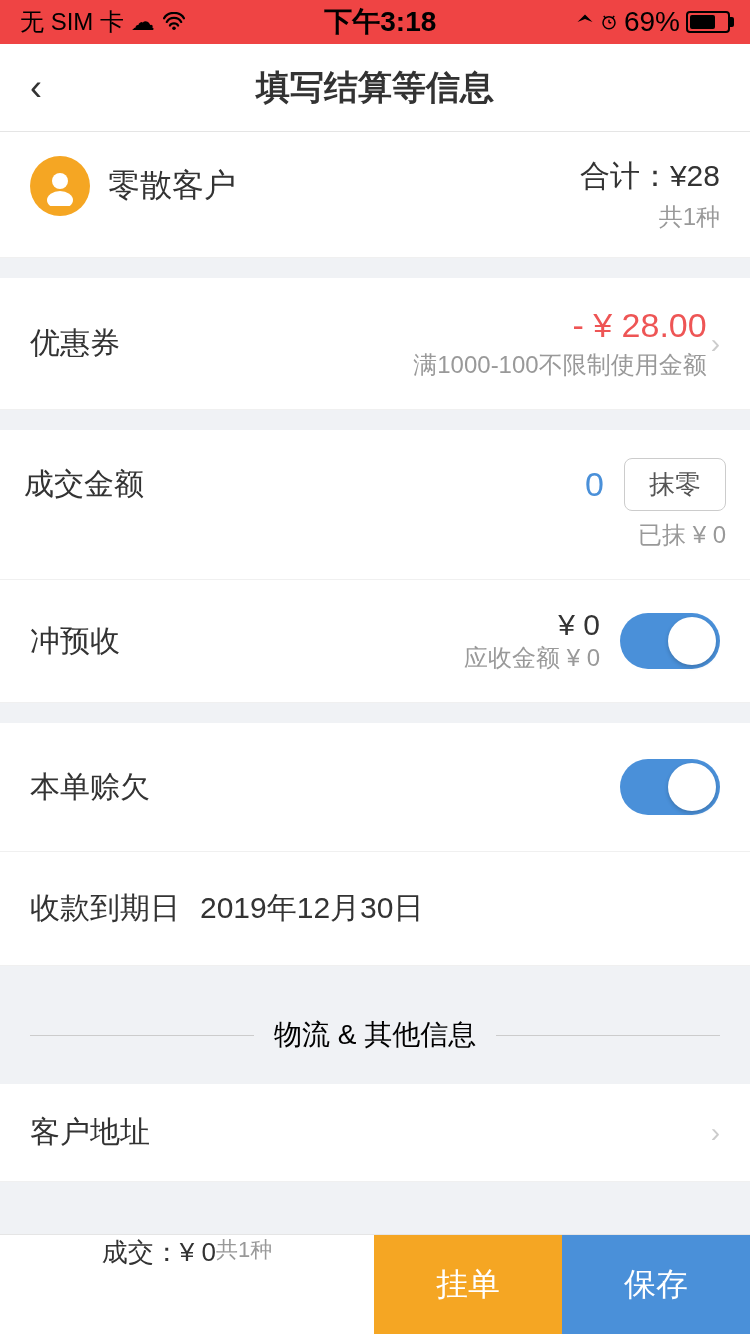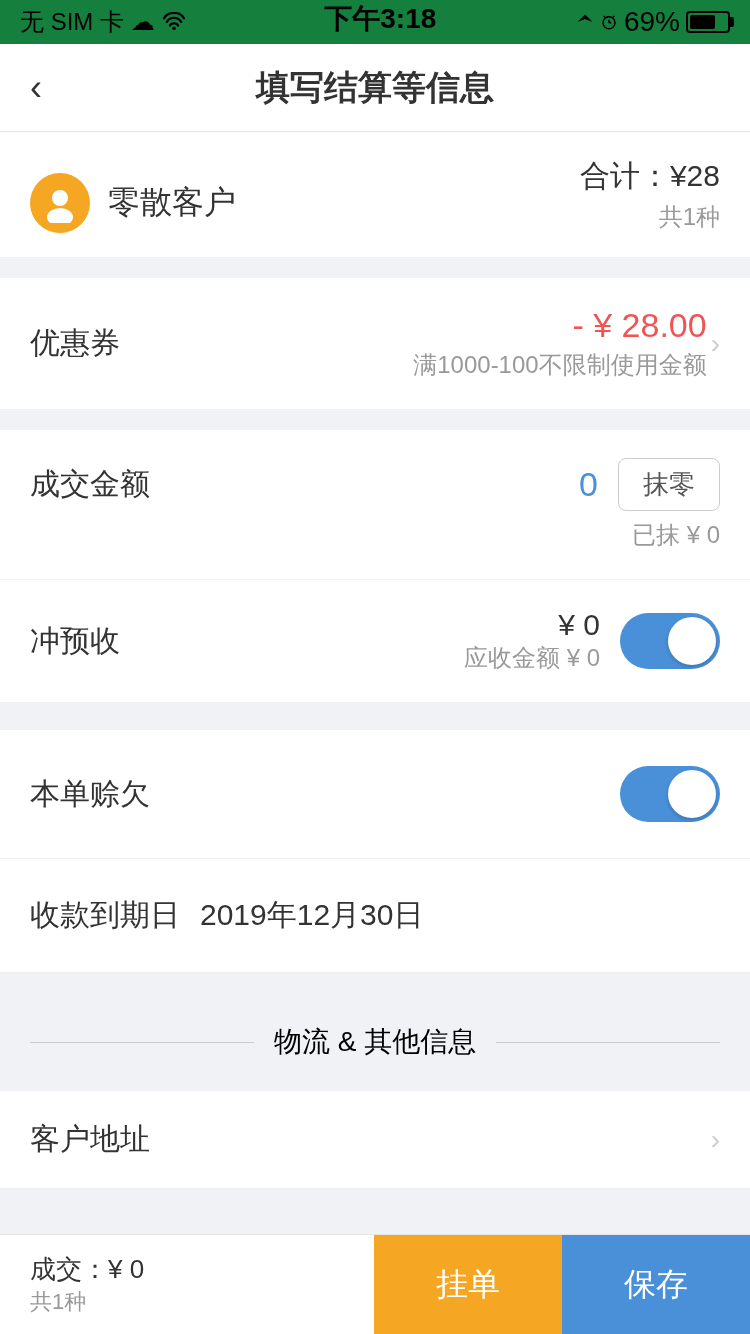--- a/index.html
+++ b/index.html
@@ -11,22 +11,23 @@
       background: #f0f2f5;
       font-size: 28px;
       color: #333;
       position: relative;
     }
 
     
     .status-bar {
       width: 750px;
       height: 44px;
-      background: #15803d;
-      display: flex;
+      background: #ef4444;
+      display: flex;
+      align-items: center;
       justify-content: space-between;
       padding: 0 20px;
       font-size: 24px;
       color: #000;
     }
     .status-left { display: flex; align-items: center; gap: 8px; }
     .status-center { font-weight: 700; font-size: 28px; }
     .status-right { display: flex; align-items: center; gap: 6px; font-size: 28px; }
     .battery-icon {
       width: 44px; height: 22px;
@@ -79,21 +80,21 @@
     
     .content {
       padding-bottom: 120px;
     }
 
     
     .customer-row {
       background: #fff;
       padding: 24px 30px;
       display: flex;
-      align-items: flex-end;
+      align-items: flex-start;
       justify-content: space-between;
       border-bottom: 1px solid #f0f0f0;
     }
     .customer-left {
       display: flex;
       align-items: center;
       gap: 18px;
     }
     .customer-avatar {
       width: 60px; height: 60px;
@@ -158,21 +159,21 @@
       margin-top: 4px;
     }
     .chevron-right {
       font-size: 28px;
       color: #ccc;
     }
 
     
     .transaction-row {
       background: #fff;
-      padding: 28px 30px;
+      padding: 28px 24px;
       border-bottom: 1px solid #f0f0f0;
     }
     .transaction-top {
       display: flex;
       align-items: center;
       justify-content: space-between;
     }
     .transaction-label {
       font-size: 30px;
       color: #333;
@@ -256,21 +257,20 @@
     }
 
     
     .debt-row {
       background: #fff;
       padding: 36px 30px;
       display: flex;
       align-items: center;
       justify-content: space-between;
       border-bottom: 1px solid #f0f0f0;
-      margin-top: 7px;
     }
     .debt-label {
       font-size: 30px;
       color: #333;
     }
 
     
     .due-date-row {
       background: #fff;
       padding: 36px 30px;
@@ -338,21 +338,21 @@
       width: 750px;
       height: 100px;
       display: flex;
       align-items: stretch;
       background: #fff;
       border-top: 1px solid #e5e5e5;
     }
     .bottom-info {
       flex: 1;
       display: flex;
-      flex-direction: column;
+      flex-direction: row;
       justify-content: center;
       padding: 0 30px;
     }
     .bottom-deal {
       font-size: 26px;
       color: #333;
     }
     .bottom-count {
       font-size: 22px;
       color: #999;

